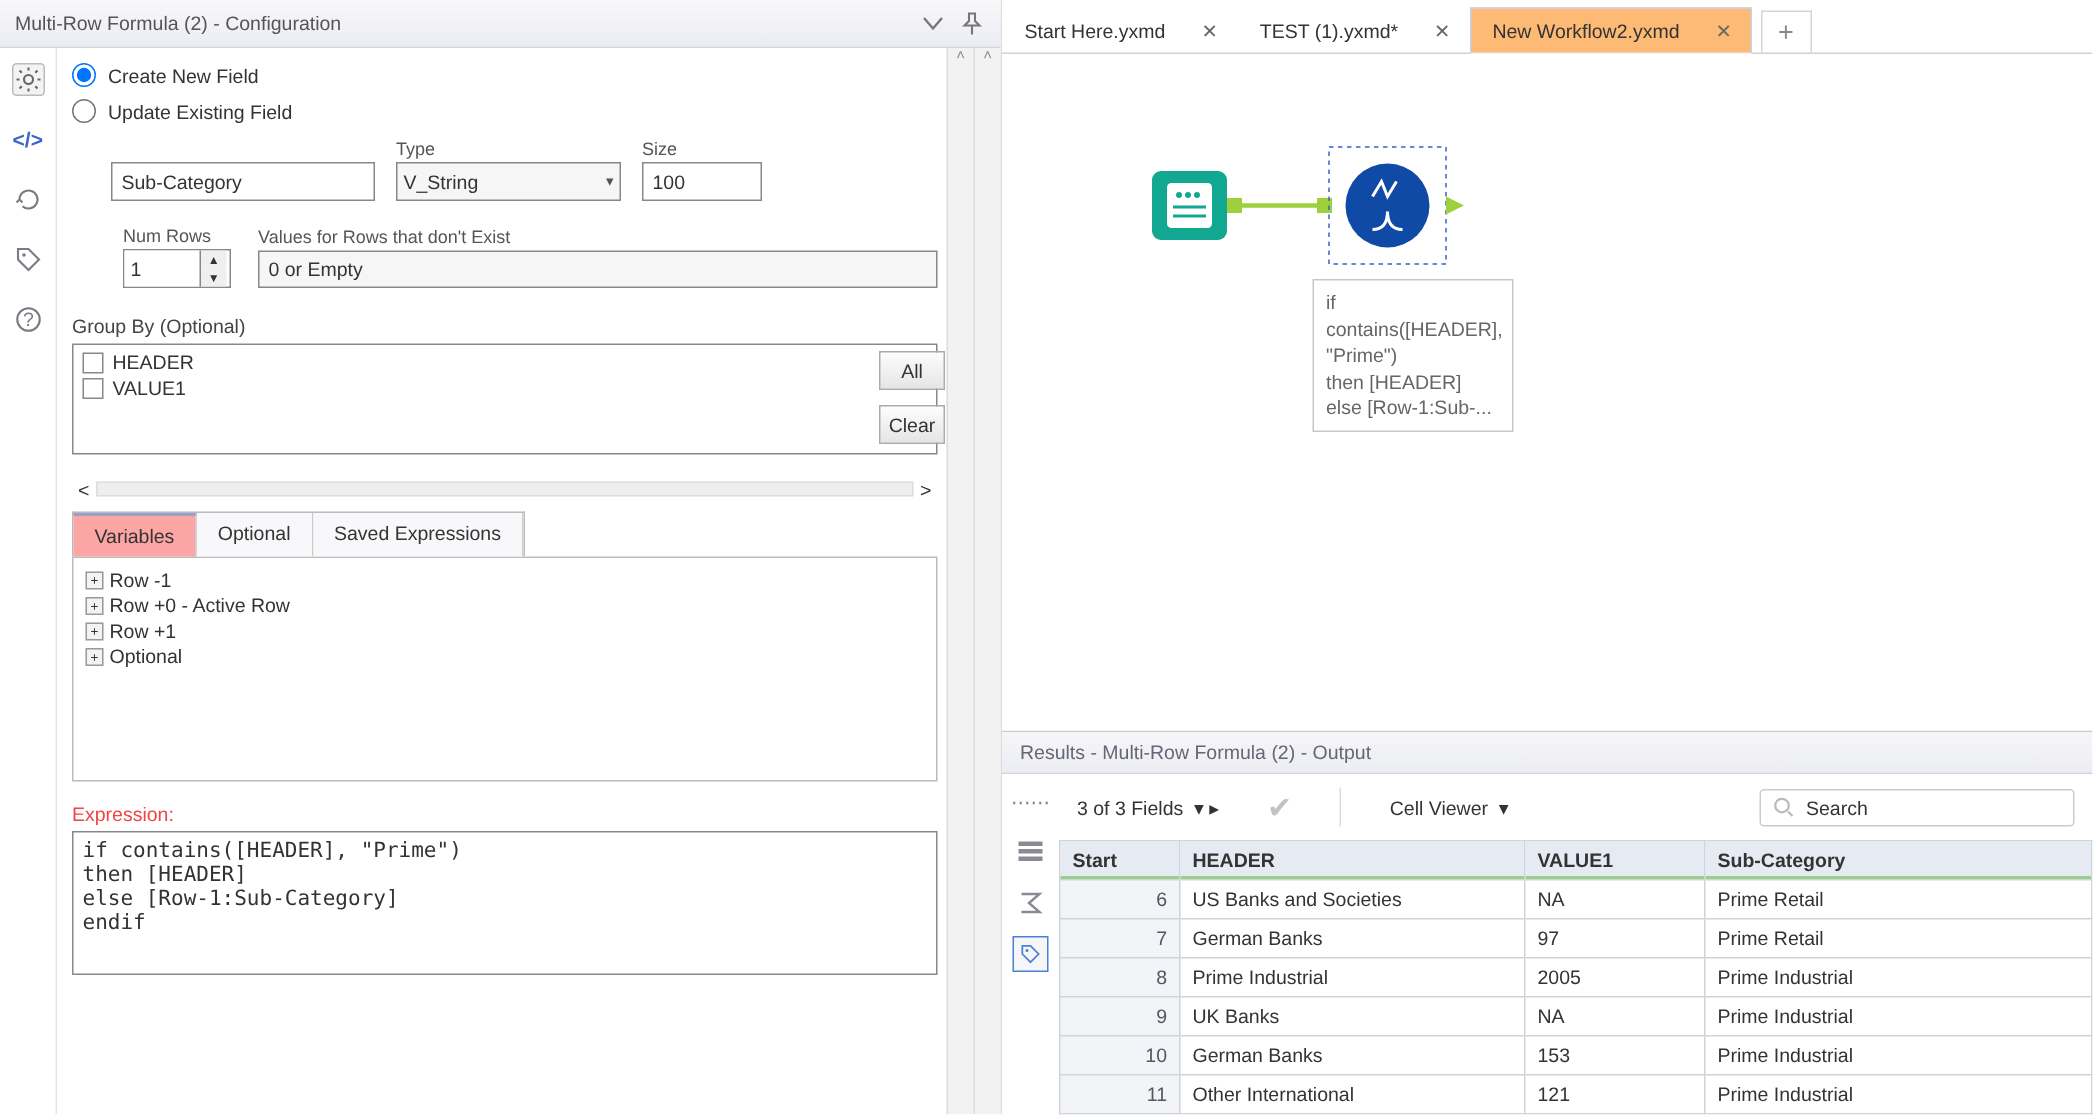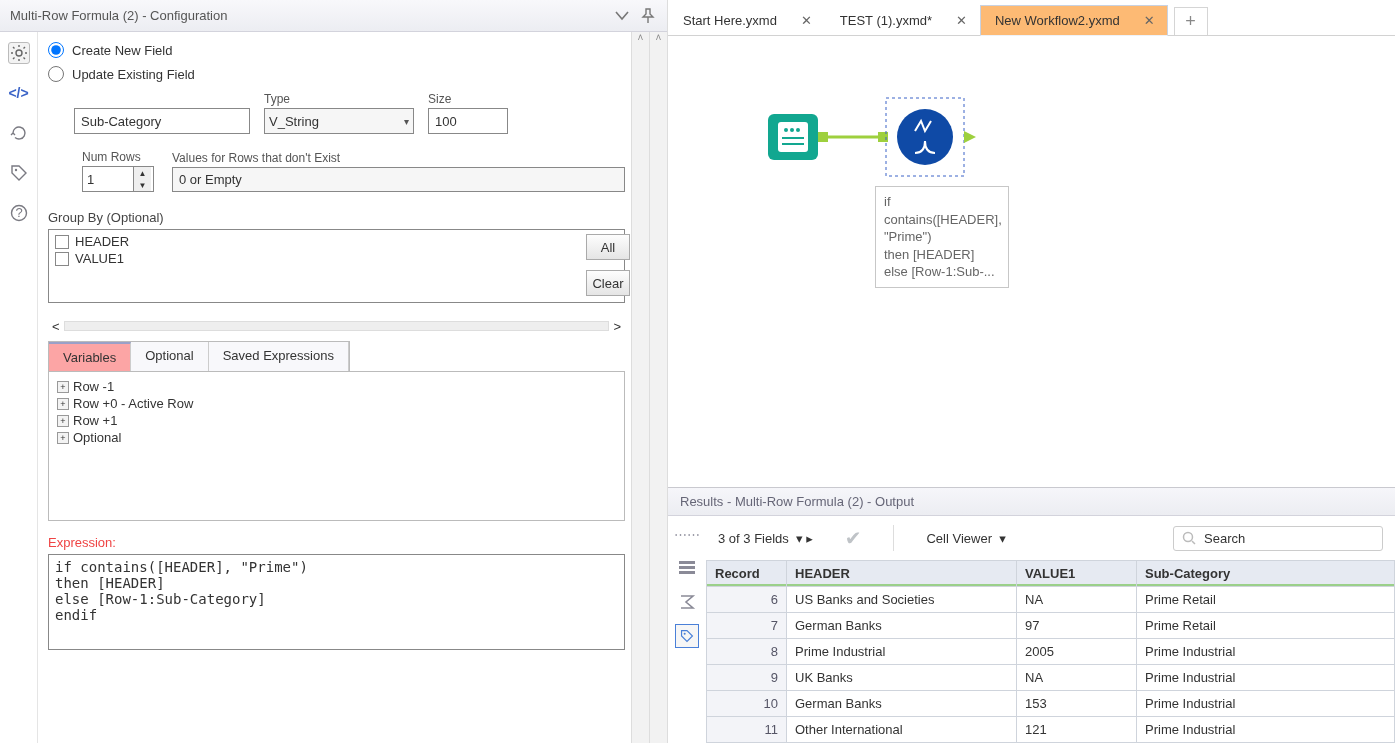--- a/index.html
+++ b/index.html
@@ -337,21 +337,21 @@
             <svg width="14" height="14" viewBox="0 0 14 14">
                 <circle cx="6" cy="6" r="4.5" fill="none" stroke="#bbb" stroke-width="1.5"></circle>
                 <line x1="10" y1="10" x2="13" y2="13" stroke="#bbb" stroke-width="1.5"></line>
               </svg>
             <span>Search</span>
           </div>
         </div>
         <table class="grid">
           <thead>
               <tr>
-            <th style="width:80px"><span>Record</span></th>
+            <th style="width:80px"><span>Start</span></th>
             <th style="width:230px"><span>HEADER</span></th>
             <th style="width:120px"><span>VALUE1</span></th>
             <th><span>Sub-Category</span></th>
           </tr>
             </thead>
           <tbody id="grid-body">
               <tr>
                 <td class="rec">6</td>
                 <td>US Banks and Societies</td>
                 <td>NA</td>

